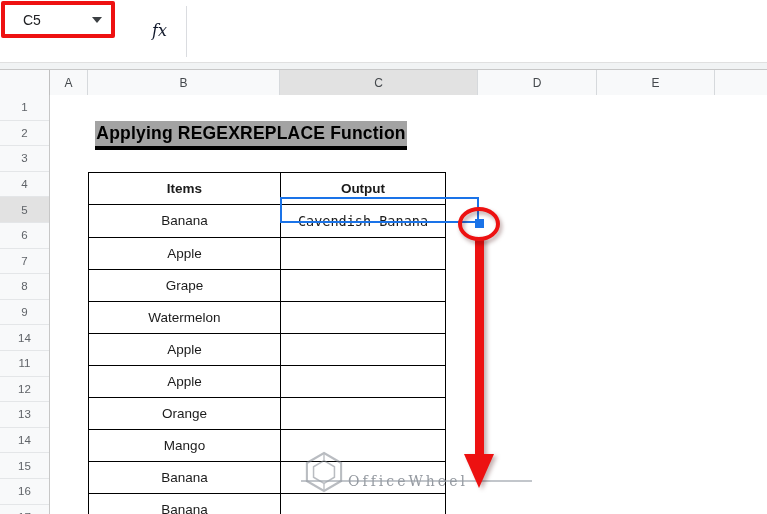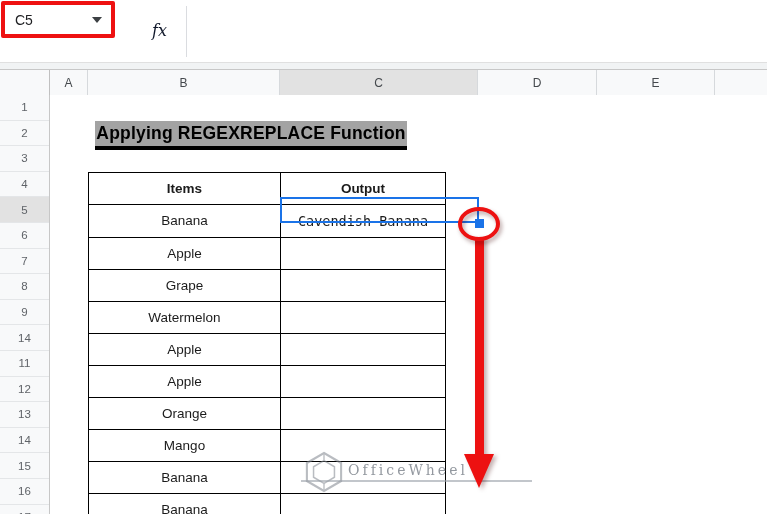--- a/index.html
+++ b/index.html
@@ -7,21 +7,21 @@
     position:relative;width:767px;height:514px;background:#fff;overflow:hidden;
     font-family:"Liberation Sans",sans-serif;color:#202124;
   }
   
   .toolbar{position:absolute;left:0;top:0;width:767px;height:62px;background:#fff;}
   .namebox{
     position:absolute;left:1px;top:1px;width:114px;height:37px;box-sizing:border-box;
     border:4px solid #ee1111;border-radius:2px;background:#fff;
     display:flex;align-items:center;
   }
-  .namebox-value{font-size:14px;color:#202124;padding-left:10px;flex:1;}
+  .namebox-value{font-size:14px;color:#202124;padding-left:18px;flex:1;}
   .namebox-caret{
     width:0;height:0;margin-right:9px;
     border-left:5px solid transparent;border-right:5px solid transparent;
     border-top:6px solid #3c4043;
   }
   .fx{
     position:absolute;left:152px;top:21px;font-family:"DejaVu Serif",serif;
     font-style:italic;font-size:16px;color:#0f172a;
   }
   .fx-divider{position:absolute;left:186px;top:6px;width:1px;height:51px;background:#dadce0;}
@@ -85,21 +85,21 @@
     position:absolute;left:280px;top:197.4px;width:199px;height:26px;box-sizing:border-box;
     border:2px solid #1a73e8;z-index:6;pointer-events:none;
   }
   .fill-handle{
     position:absolute;left:474.5px;top:218.8px;width:9px;height:9px;background:#1a73e8;z-index:7;
   }
   
   .watermark{position:absolute;left:301px;top:447px;z-index:10;}
   .wm-logo{position:absolute;left:4px;top:4px;opacity:.55;}
   .wm-text{
-    position:absolute;left:47px;top:15px;font-family:"DejaVu Serif",serif;
+    position:absolute;left:47px;top:26px;font-family:"DejaVu Serif",serif;
     font-size:14px;letter-spacing:3px;color:#81878f;opacity:.85;white-space:nowrap;
   }
   .wm-line{position:absolute;left:0;top:33px;width:231px;height:1.5px;background:#99a0a8;opacity:.6;}
   
   .annot-circle{
     position:absolute;left:458px;top:206.5px;width:42px;height:34px;box-sizing:border-box;
     border:4px solid #ed1111;border-radius:50%;z-index:20;
     filter:drop-shadow(2px 3px 2px rgba(60,0,0,.35));
   }
   .annot-arrow{position:absolute;left:0;top:0;z-index:19;filter:drop-shadow(3px 2px 2px rgba(60,0,0,.3));}

